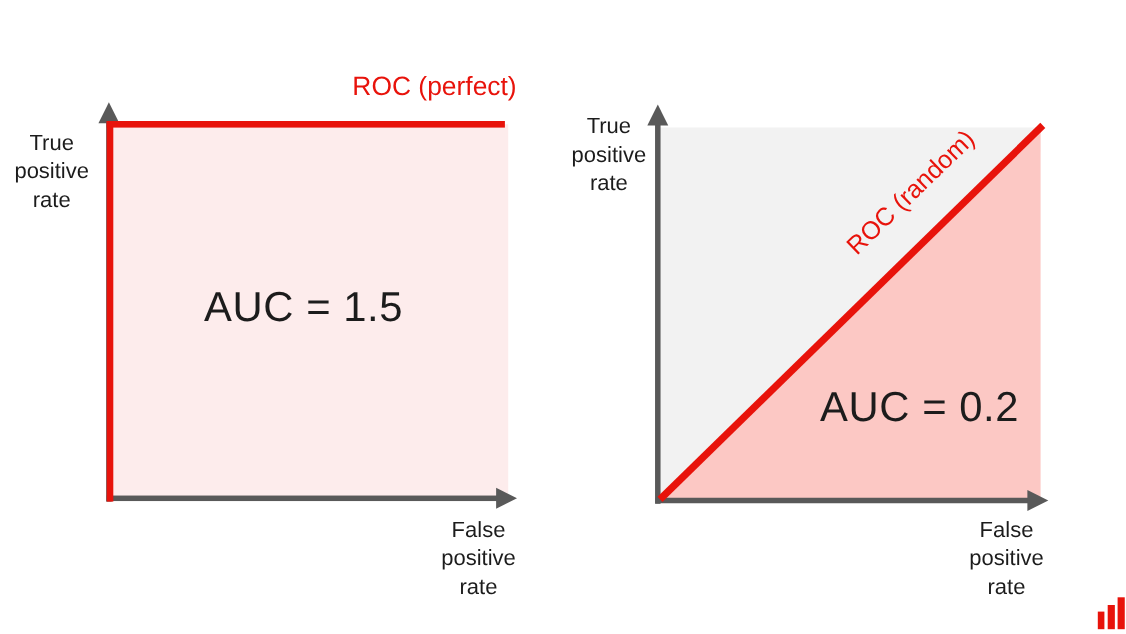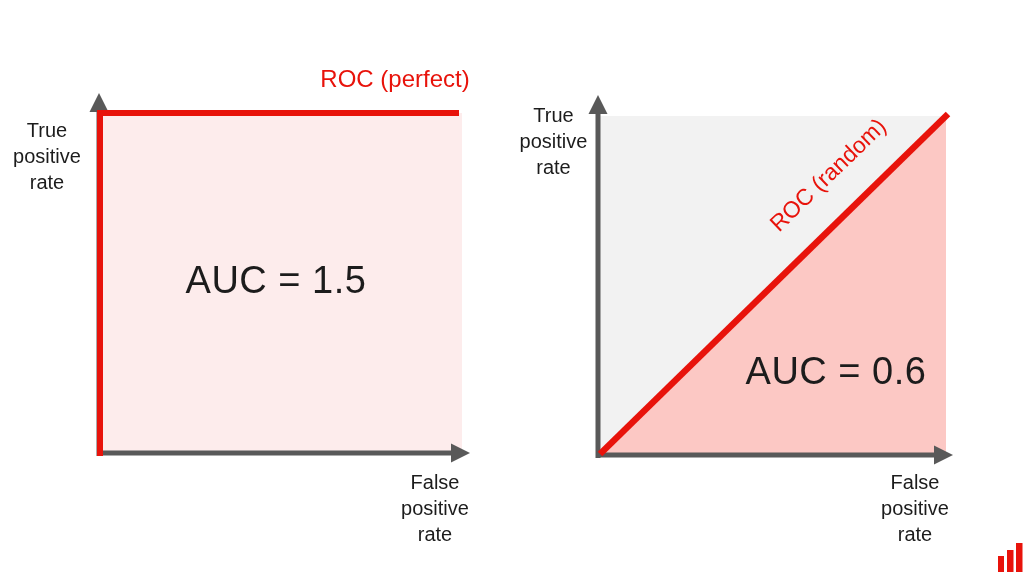--- a/index.html
+++ b/index.html
@@ -89,19 +89,19 @@
   <div class="label axis-label" style="left:391px; top:469px; width:88px;">False
 positive
 rate</div>
 
   <div class="label axis-label" style="left:511px; top:102px; width:85px;">True
 positive
 rate</div>
 
   <div class="label curve-label rotated" style="left:729px; top:161px; width:200px; height:30px;">ROC (random)</div>
 
-  <div class="label auc-label" style="left:735px; top:350px; width:202px;">AUC = 0.6</div>
+  <div class="label auc-label" style="left:735px; top:350px; width:202px;">AUC = 0.2</div>
 
   <div class="label axis-label" style="left:871px; top:469px; width:88px;">False
 positive
 rate</div>
 
 </div>
 
 </body></html>

